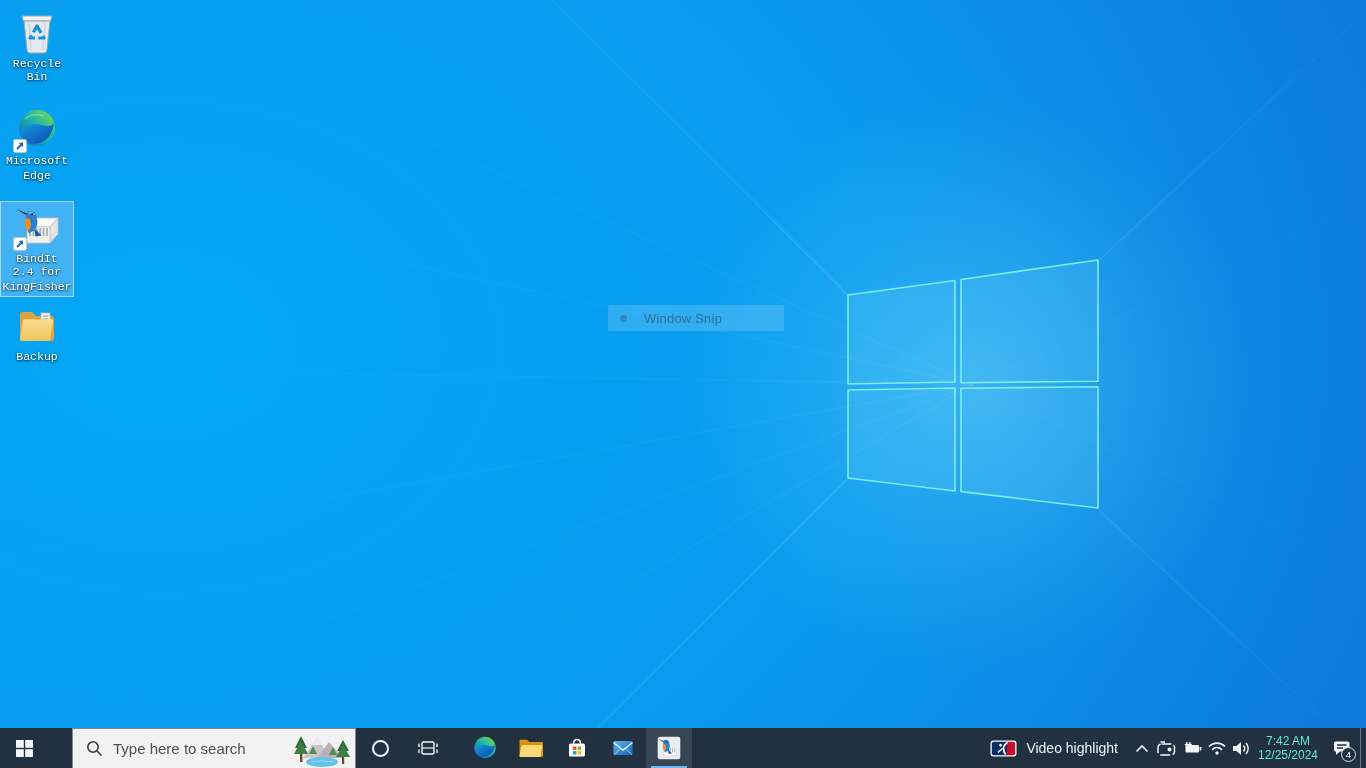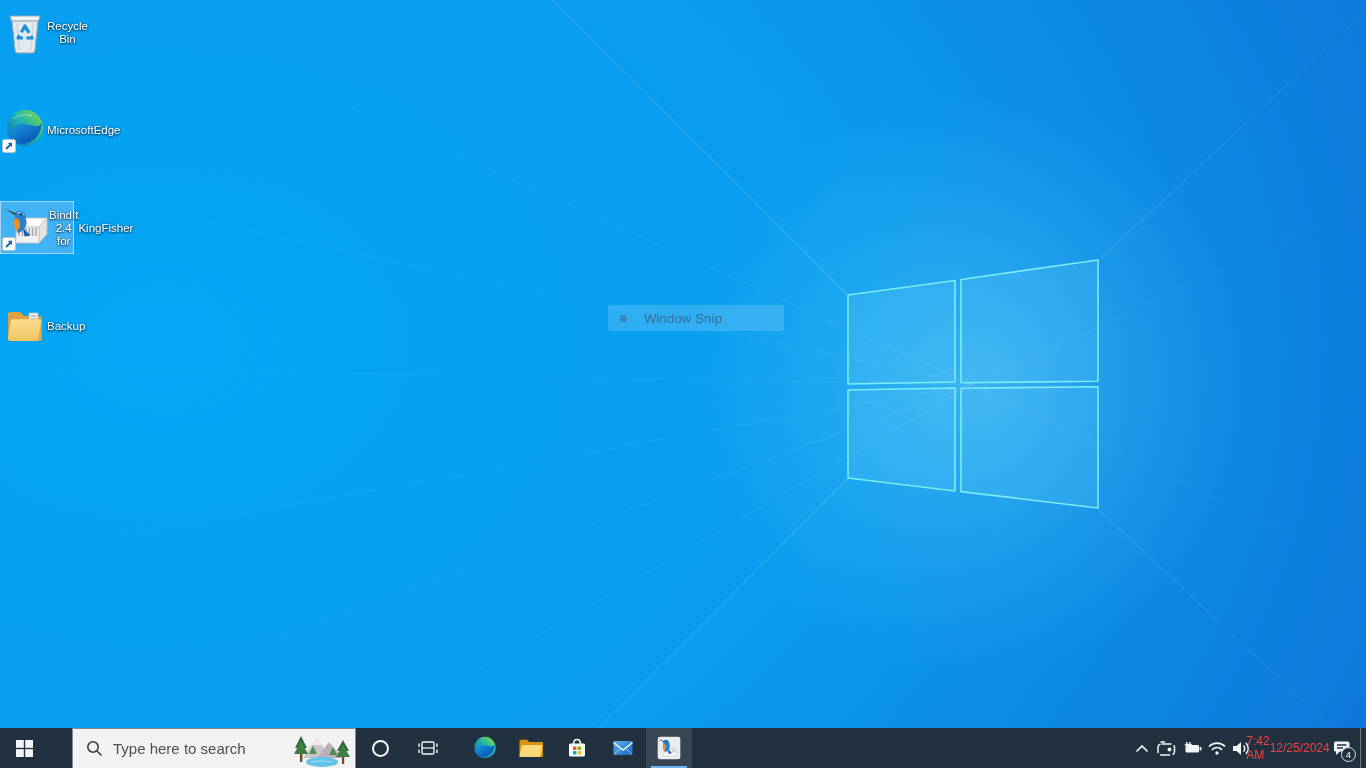--- a/index.html
+++ b/index.html
@@ -18,22 +18,22 @@
     background: linear-gradient(90deg, rgba(255,255,255,0.5), rgba(255,255,255,0)); }
   .winlogo { position:absolute; left:0; top:0; }
 
   
   .snip-ghost { position:absolute; left:608px; top:305px; width:176px; height:26px;
     background:rgba(255,255,255,0.16); border-radius:2px; display:flex; align-items:center; }
   .snip-dot { width:7px; height:7px; border-radius:50%; background:rgba(55,95,130,0.5); margin-left:12px; }
   .snip-text { margin-left:17px; font-size:13px; color:rgba(55,95,132,0.82); letter-spacing:0.2px; }
 
   
-  .desktop-icon { position:absolute; left:0; width:74px; display:flex; 
-    align-items:center; padding:2px 2px 3px 2px; border:1px solid transparent; }
+  .desktop-icon { position:absolute; left:0; width:74px; display:flex; flex-direction:column;
+    align-items:center; padding:2px 2px 3px 2px; border:1px solid transparent;font-family:Liberation Mono, monospace; }
   .desktop-icon.selected { background:rgba(140,198,246,0.45); border:1px solid rgba(205,232,255,0.7); }
   .di-label { margin-top:2px; font-size:11.5px; line-height:13px; color:#fff; text-align:center;
     text-shadow:0 1px 2px rgba(0,0,0,0.75), 0 0 3px rgba(0,0,0,0.4); }
   .di-iconwrap { position:relative; width:46px; height:46px; display:flex; align-items:center; justify-content:center; }
   .shortcut-overlay { position:absolute; left:-1px; bottom:-1px; }
 
   
   .taskbar { position:absolute; left:0; bottom:0; width:1366px; height:40px; background:#223140;
     display:flex; align-items:stretch; z-index:5; }
   .tb-btn { display:flex; align-items:center; justify-content:center; cursor:default; }
@@ -49,22 +49,22 @@
   .taskview-btn { width:48px; }
   .apps { display:flex; margin-left:10px; }
   .app-btn { position:relative; width:46px; display:flex; align-items:center; justify-content:center; }
   .app-btn.active { background:rgba(255,255,255,0.10); }
   .active-indicator { position:absolute; left:5px; right:5px; bottom:0; height:2px; background:#6cb8f2; }
 
   .tray { margin-left:auto; display:flex; align-items:stretch; }
   .widget-btn { display:flex; align-items:center; padding:0 11px 0 9px; }
   .widget-label { color:#eef3f8; font-size:14px; margin-left:9px; white-space:nowrap; }
   .tray-icon-btn { width:25px; display:flex; align-items:center; justify-content:center; }
-  .clock { width:68px; display:flex; flex-direction:row; align-items:center; justify-content:center;
-    color:#ef4444; font-size:12px; line-height:14px; }
+  .clock { width:68px; display:flex; flex-direction:column; align-items:center; justify-content:center;
+    color:#5eead4; font-size:12px; line-height:14px; }
   .action-btn { width:38px; display:flex; align-items:center; justify-content:center; position:relative; }
   .ac-badge { position:absolute; right:4px; bottom:6px; width:15px; height:15px; border-radius:50%;
     background:#242f3e; border:1px solid #d9e2ea; color:#fff; font-size:9.5px;
     display:flex; align-items:center; justify-content:center; }
   .show-desktop { width:6px; border-left:1px solid rgba(255,255,255,0.35); }
 </style>
 </head>
 <body>
 
 <div id="screen">
@@ -300,20 +300,31 @@
           <path d="M13 16 Q17.5 15 18 21 Q18.2 27 14 28.5 Q11.5 23.5 12 18.5 Z" fill="#ef8d1e"></path>
           <circle cx="19.3" cy="11.8" r="1.1" fill="#101010"></circle>
           <path d="M21 25 L28.5 32.5 L22.5 33.5 Z" fill="#1c5fa8"></path>
         </svg>
         <div class="active-indicator"></div>
       </div>
     </div>
 
     <div class="tray">
 
+      <div class="tb-btn widget-btn">
+        <svg width="27" height="17" viewBox="0 0 27 17">
+          <rect x="0.5" y="0.5" width="26" height="16" rx="3" fill="#fff"></rect>
+          <path d="M3.8 1.8 H17 V15.2 H3.8 Q1.8 15.2 1.8 13.2 V3.8 Q1.8 1.8 3.8 1.8 Z" fill="#0c2f63"></path>
+          <path d="M17 1.8 H23.2 Q25.2 1.8 25.2 3.8 V13.2 Q25.2 15.2 23.2 15.2 H17 Z" fill="#c8102e"></path>
+          <path d="M17.5 2.5 Q13.5 5 13.5 8.5 Q13.5 12 15.5 14.5" stroke="#fff" stroke-width="1.7" fill="none"></path>
+          <circle cx="10.5" cy="5.2" r="1.4" fill="#fff"></circle>
+          <path d="M8 12.5 L12.5 8.5" stroke="#fff" stroke-width="1.4"></path>
+        </svg>
+        <span class="widget-label">Video highlight</span>
+      </div>
 
       <div class="tray-icon-btn">
         <svg width="14" height="9" viewBox="0 0 14 9">
           <polyline points="1.5,7.5 7,2 12.5,7.5" fill="none" stroke="#f2f6fa" stroke-width="1.6"></polyline>
         </svg>
       </div>
 
       <div class="tray-icon-btn">
         <svg width="21" height="17" viewBox="0 0 21 17">
           <path d="M4.5 2 H9" stroke="#f2f6fa" stroke-width="1.5"></path>

